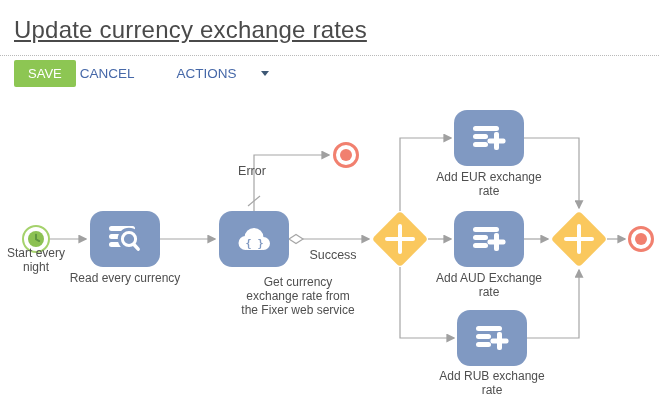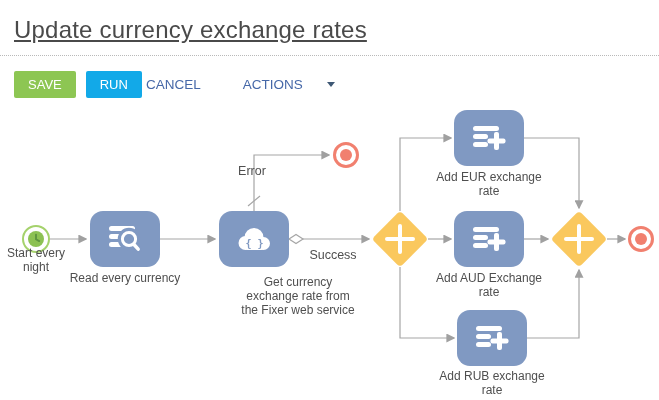--- a/index.html
+++ b/index.html
@@ -10,21 +10,21 @@
   }
   
   .page-title{
     position:absolute;left:14px;top:16px;margin:0;
     font-size:24px;font-weight:300;color:#4a4a4a;letter-spacing:.2px;text-decoration:underline;
   }
   .title-sep{
     position:absolute;left:0;top:55px;width:659px;height:0;
     border-top:1px dotted #b9b9b9;
   }
-  .toolbar{position:absolute;left:14px;top:71px;display:flex;align-items:center;}
+  .toolbar{position:absolute;left:14px;top:60px;display:flex;align-items:center;}
   .btn{
     height:27px;padding:0 14px;border:none;border-radius:2px;
     font-family:inherit;font-size:13px;color:#fff;cursor:pointer;line-height:27px;
   }
   .btn-save{background:#8dc653;}
   .btn-run{background:#12a9e8;margin-left:10px;}
   .btn-link{
     background:transparent;color:#4668a8;padding:0 4px;height:27px;border:none;
     font-family:inherit;font-size:13.5px;cursor:pointer;
   }
@@ -67,21 +67,20 @@
 </head>
 <body>
 
 <div class="page">
 
   <h1 class="page-title">Update currency exchange rates</h1>
   <div class="title-sep"></div>
 
   <div class="toolbar">
     <button class="btn btn-save">SAVE</button>
-    <button class="btn btn-run">RUN</button>
     <button class="btn-link btn-cancel">CANCEL</button>
     <button class="btn-link btn-actions">
         <span>ACTIONS</span>
         <span class="caret-down"></span>
       </button>
   </div>
 
   <div class="canvas">
 
     <svg class="connectors" width="659" height="300" viewBox="0 100 659 300" fill="none" stroke="#a6a6a6" stroke-width="1.2">

